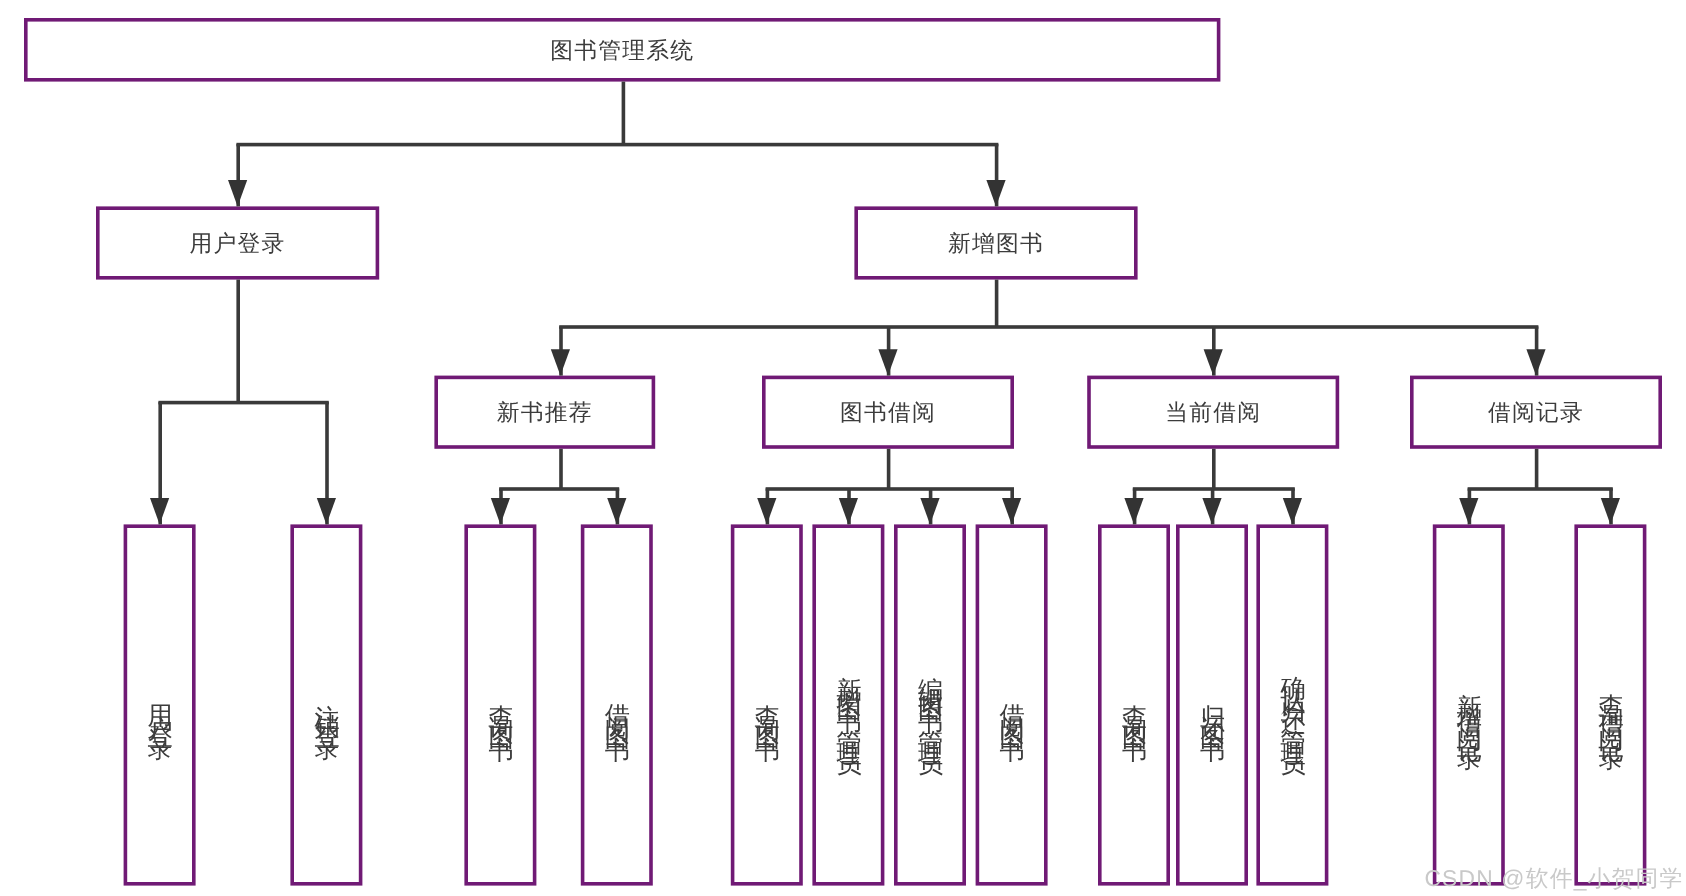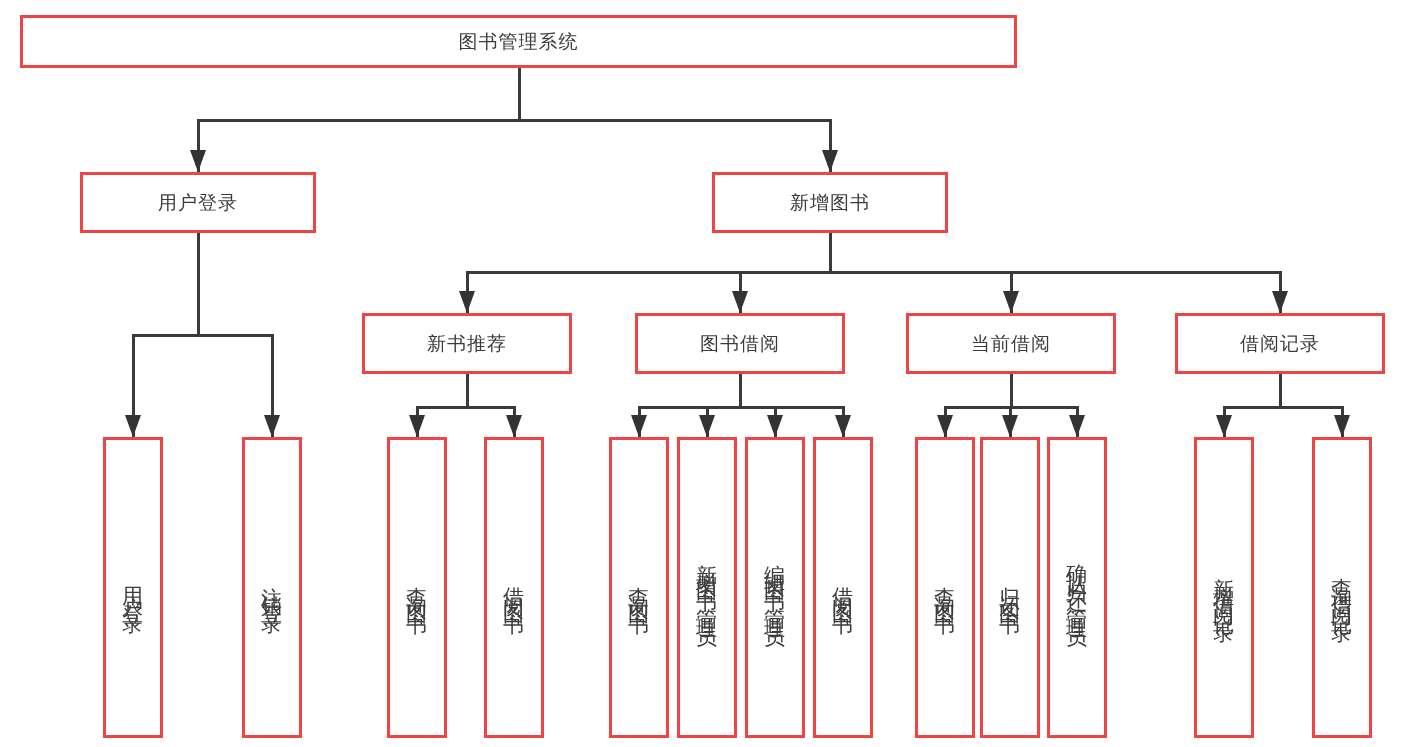--- a/index.html
+++ b/index.html
@@ -2,21 +2,21 @@
 <html><head>
 <meta charset="utf-8">
 <style>
   html,body { margin:0; padding:0; background:#ffffff; }
   .canvas {
     position:relative; width:1405px; height:747px; background:#ffffff;
     font-family:"Liberation Sans", sans-serif; overflow:hidden;
   }
   .node {
     position:absolute; box-sizing:border-box;
-    border:3px solid #ef4444; background:#ffffff;
+    border:3px solid #701a75; background:#ffffff;
     display:flex; align-items:center; justify-content:center;
     color:#3c3c3c;
   }
   .h-node { font-size:19px; letter-spacing:1px; }
   .v-node {
     writing-mode:vertical-rl; text-orientation:mixed;
     font-size:21px; letter-spacing:9px; line-height:1;
   }
   .line { position:absolute; background:#3a3a3a; }
   .arrowhead {
@@ -38,21 +38,21 @@
     <span>图书管理系统</span>
   </div>
 
   <div class="node h-node" style="left:80px;top:172px;width:236px;height:61px;">
     <span>用户登录</span>
   </div>
   <div class="node h-node" style="left:712px;top:172px;width:236px;height:61px;">
     <span>新增图书</span>
   </div>
 
-  <div class="node h-node" style="left:362px;top:313px;width:210px;height:61px;">
+  <div class="node h-node" style="left:362px;top:313px;width:184px;height:61px;">
     <span>新书推荐</span>
   </div>
   <div class="node h-node" style="left:635px;top:313px;width:210px;height:61px;">
     <span>图书借阅</span>
   </div>
   <div class="node h-node" style="left:906px;top:313px;width:210px;height:61px;">
     <span>当前借阅</span>
   </div>
   <div class="node h-node" style="left:1175px;top:313px;width:210px;height:61px;">
     <span>借阅记录</span>
@@ -150,14 +150,15 @@
       <div class="arrowhead" style="left: 699px; top: 415px;"></div>
       <div class="arrowhead" style="left: 767px; top: 415px;"></div>
       <div class="arrowhead" style="left: 835px; top: 415px;"></div>
       <div class="arrowhead" style="left: 937px; top: 415px;"></div>
       <div class="arrowhead" style="left: 1002px; top: 415px;"></div>
       <div class="arrowhead" style="left: 1069px; top: 415px;"></div>
       <div class="arrowhead" style="left: 1216px; top: 415px;"></div>
       <div class="arrowhead" style="left: 1334px; top: 415px;"></div>
     </div>
 
+  <div class="watermark">CSDN @软件_小贺同学</div>
 
 </div>
 
 </body></html>

